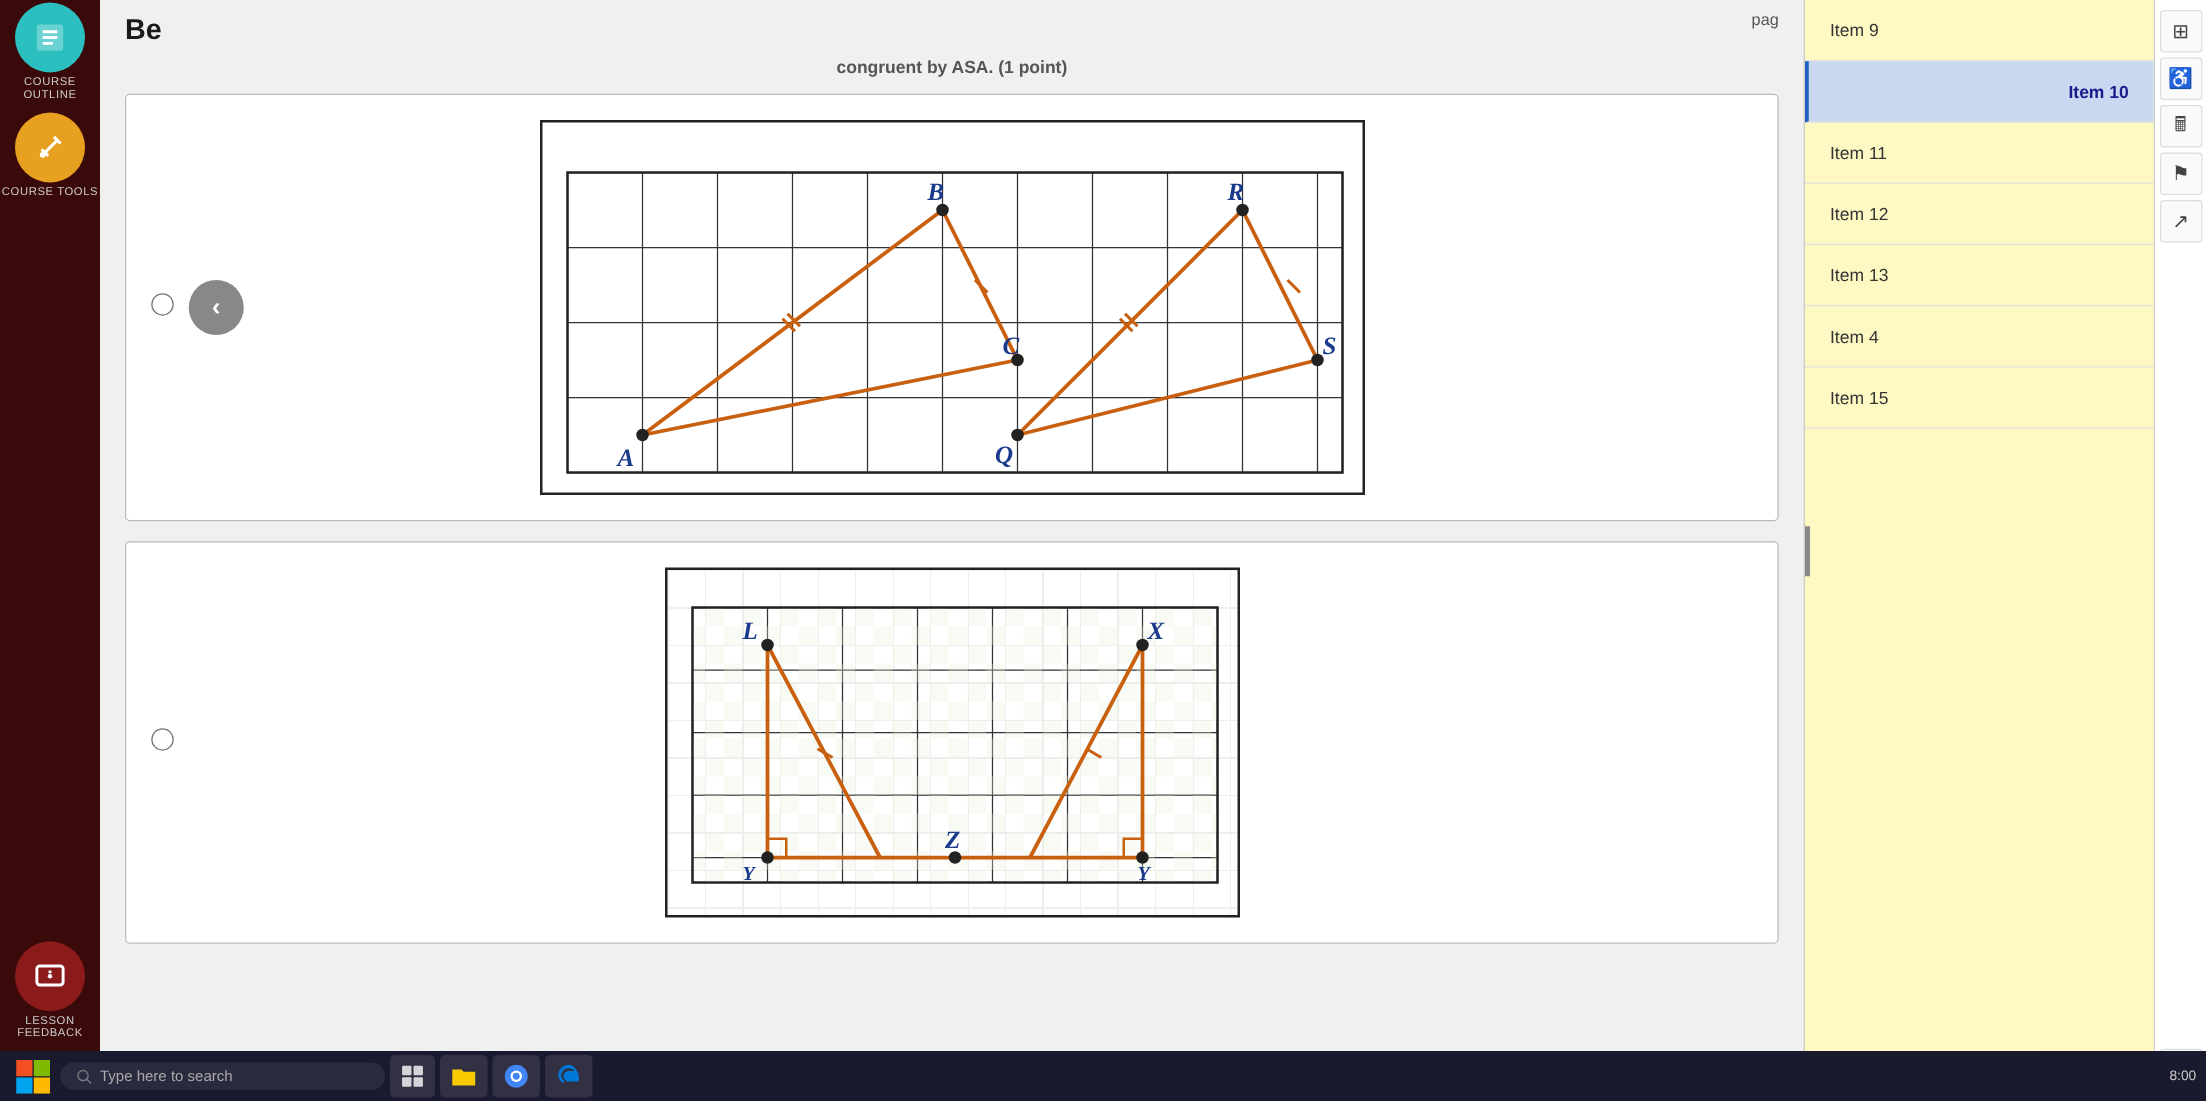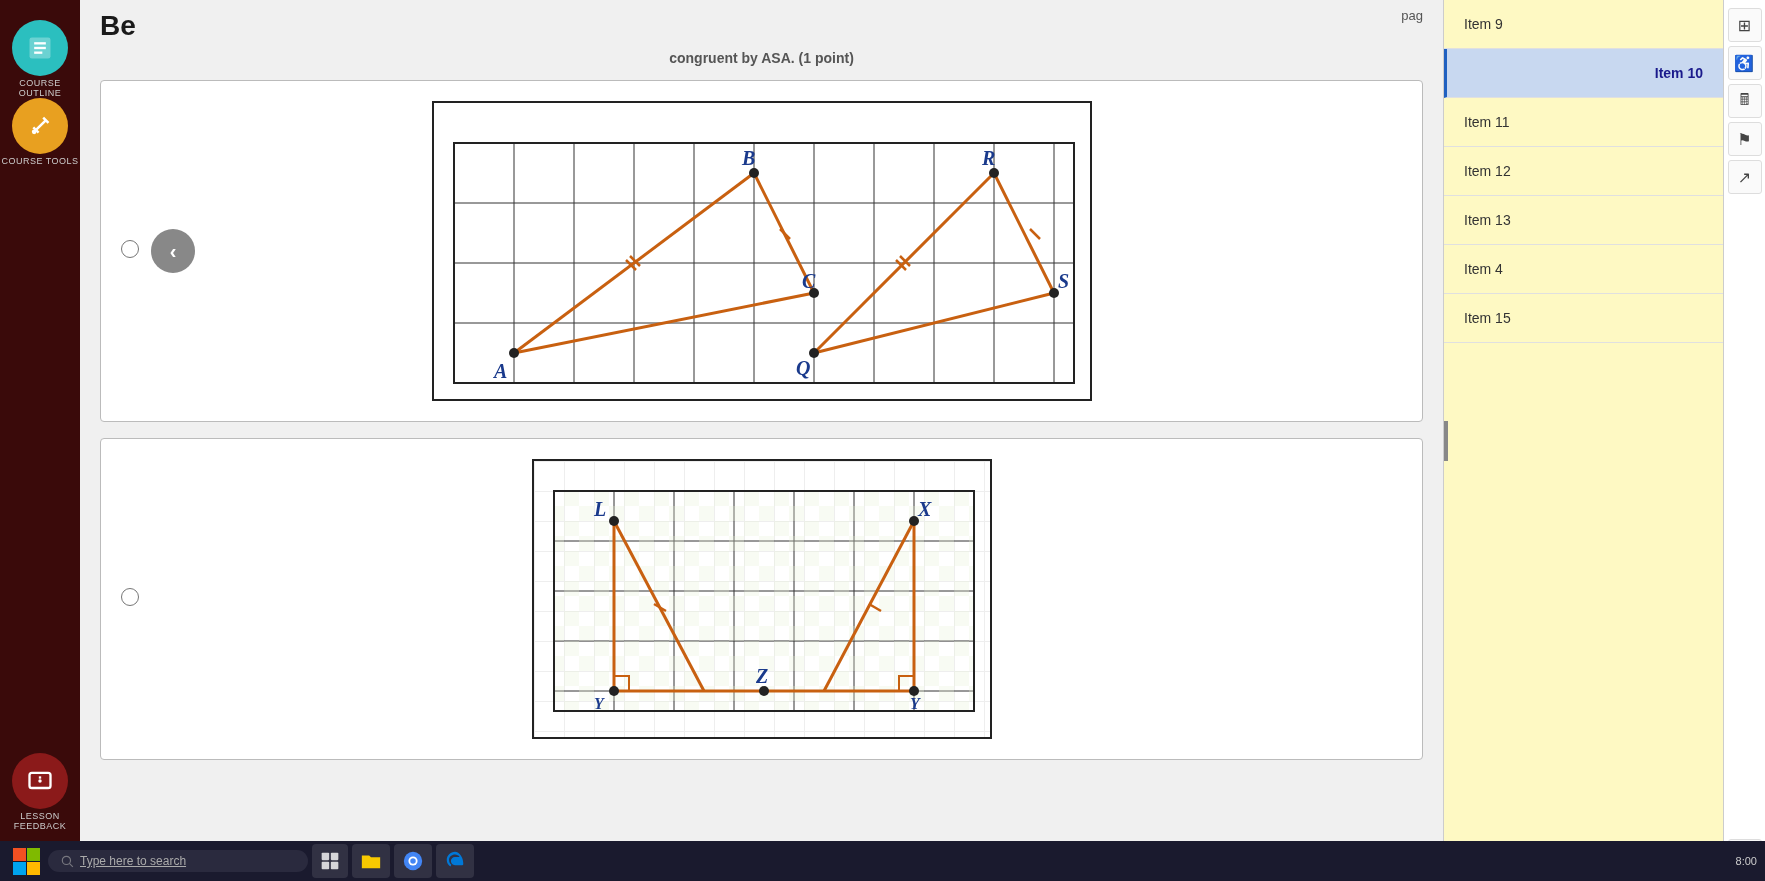--- a/index.html
+++ b/index.html
@@ -12,21 +12,22 @@
       display: flex;
     }
 
     
     .left-sidebar {
       width: 80px;
       background: #3a0a0a;
       display: flex;
       flex-direction: column;
       align-items: center;
-      padding-top: 20px;
+      padding-top: 2px;
+      gap: 10px;
       flex-shrink: 0;
     }
     .sidebar-icon-btn {
       width: 56px;
       height: 56px;
       border-radius: 50%;
       display: flex;
       flex-direction: column;
       align-items: center;
       justify-content: center;
@@ -273,21 +274,21 @@
     </div>
     <div class="sidebar-label">LESSON FEEDBACK</div>
   </div>
 </div>
 
 <div class="main-area">
   <div class="page-indicator">
     <span>pag</span>
   </div>
 
-  <div style="font-size:28px; font-weight:bold; color:#1a1a1a; margin-bottom:8px;">
+  <div style="font-size:23px; font-weight:bold; color:#1a1a1a; margin-bottom:8px;">
     <span>Be</span>
   </div>
 
   <div style="font-size:14px; color:#555; text-align:center; margin-bottom:14px;font-weight:bold;">
     <span>congruent by ASA. (1 point)</span>
   </div>
 
   <div style="background:white; border:1px solid #bbb; border-radius:4px; padding:20px; margin-bottom:16px; position:relative;">
     <div style="position:absolute; left:20px; top:50%; transform:translateY(-50%);">
       <input type="radio" name="q1" value="1" style="width: 18px; height: 18px;">
@@ -460,21 +461,21 @@
       <rect width="13" height="13" x="1" y="15" fill="#00a4ef"></rect>
       <rect width="13" height="13" x="15" y="15" fill="#ffb900"></rect>
     </svg>
   </div>
 
   <div class="taskbar-search">
     <svg width="14" height="14" viewBox="0 0 24 24" style="margin-right:6px; opacity:0.6;">
       <circle cx="11" cy="11" r="7" stroke="#aaa" stroke-width="2" fill="none"></circle>
       <line x1="16" y1="16" x2="22" y2="22" stroke="#aaa" stroke-width="2"></line>
     </svg>
-    <span style="color:#aaa; font-size:12px;text-decoration:underline;">Type here to search</span>
+    <span style="color:#aaa; font-size:12px;">Type here to search</span>
   </div>
 
   <div class="taskbar-btn">
     <svg width="20" height="20" viewBox="0 0 24 24" fill="white" opacity="0.8">
       <rect x="2" y="2" width="9" height="9" rx="1"></rect>
       <rect x="13" y="2" width="9" height="9" rx="1"></rect>
       <rect x="2" y="13" width="9" height="9" rx="1"></rect>
       <rect x="13" y="13" width="9" height="9" rx="1"></rect>
     </svg>
   </div>

